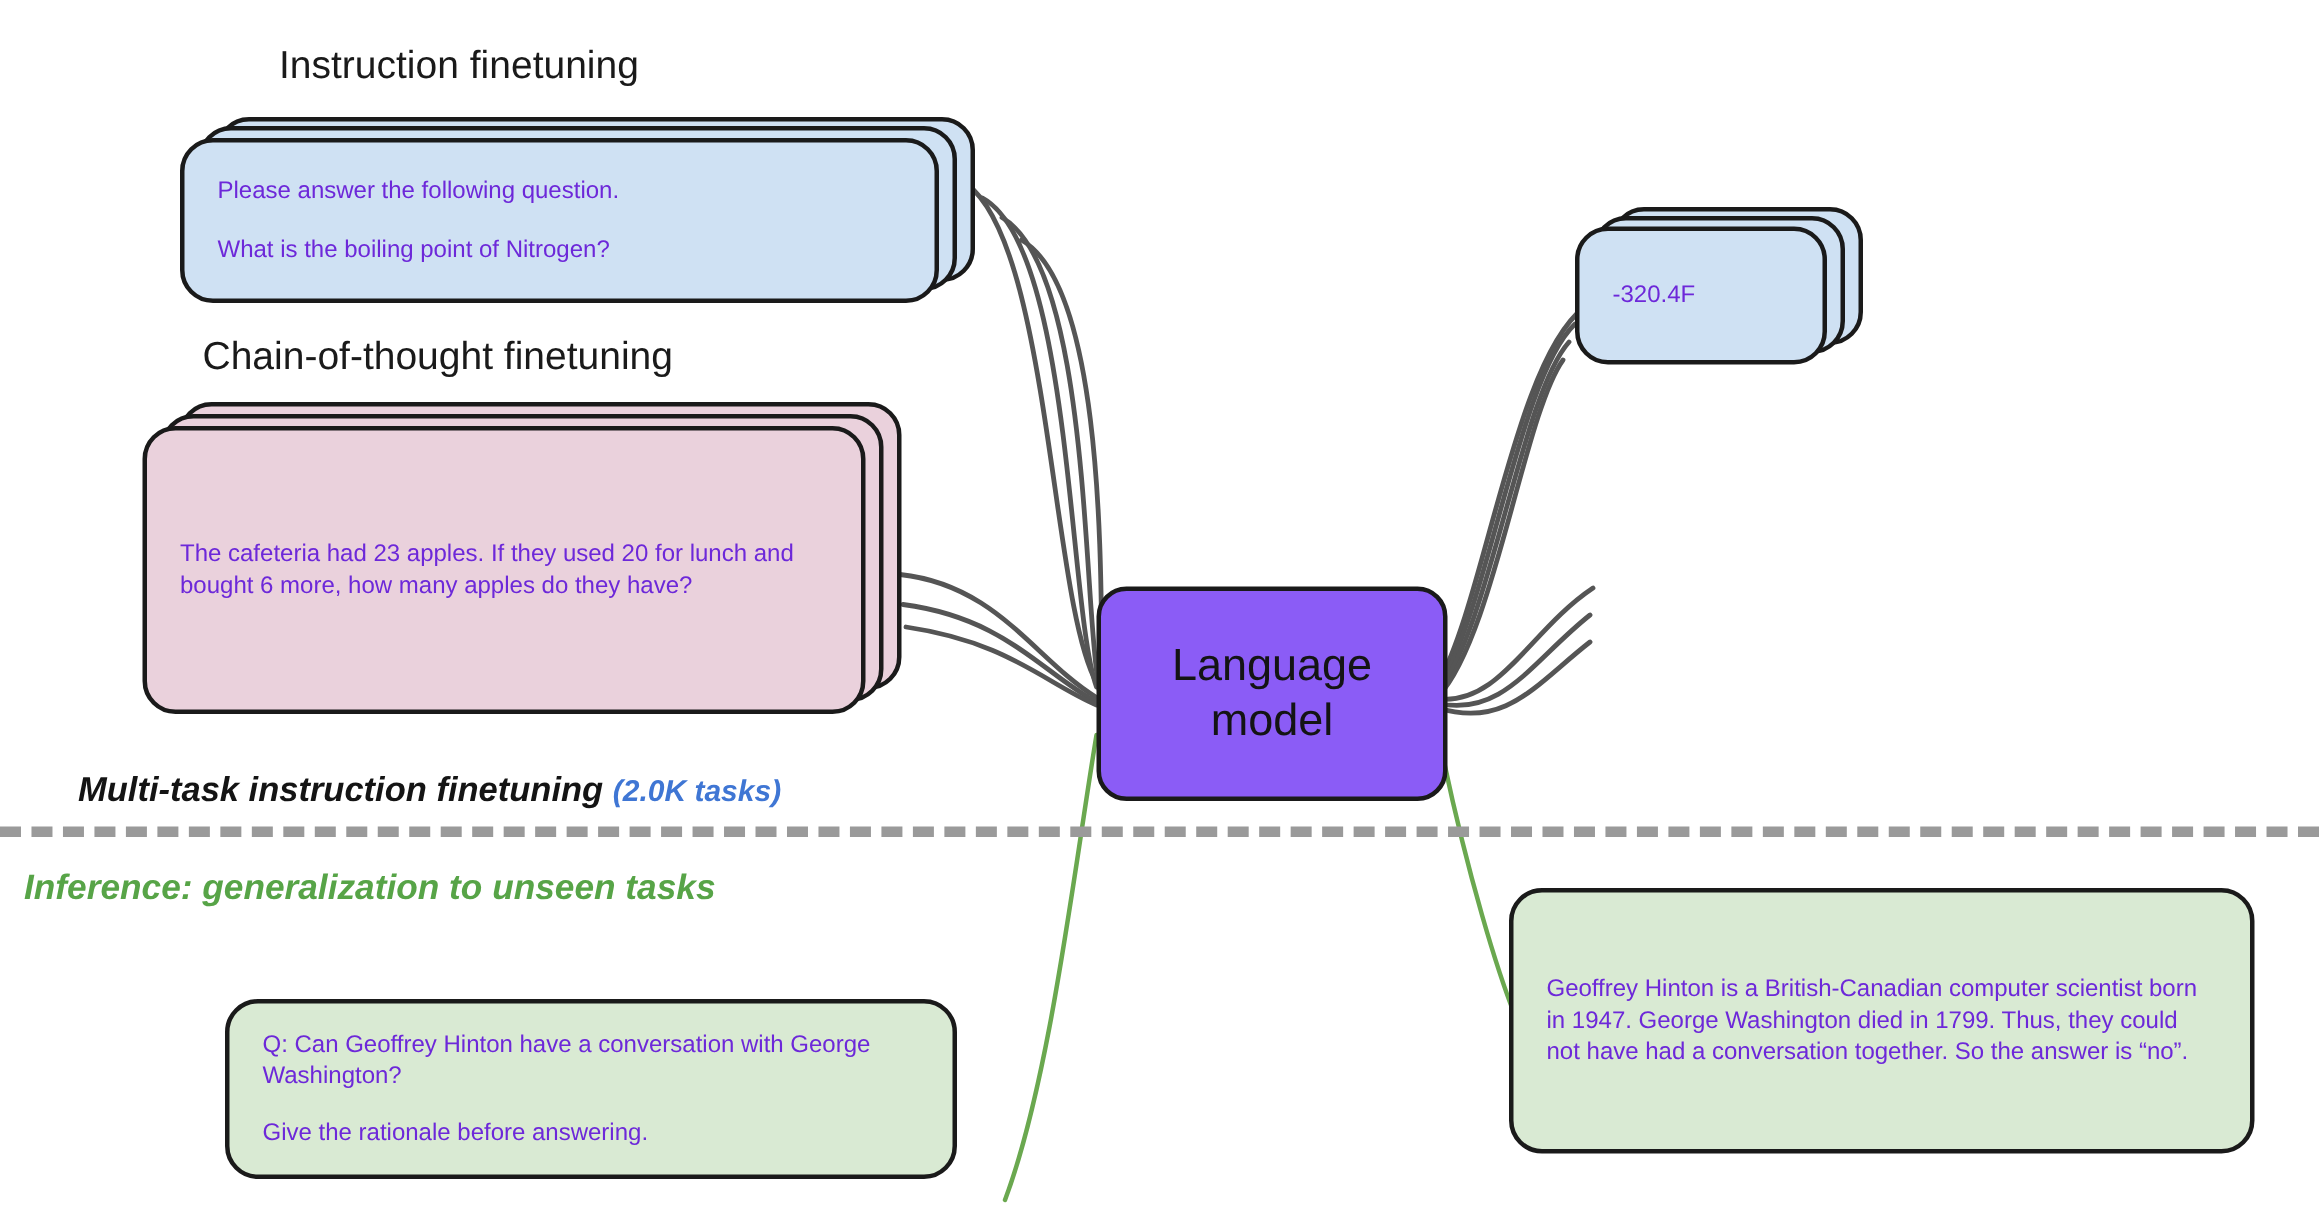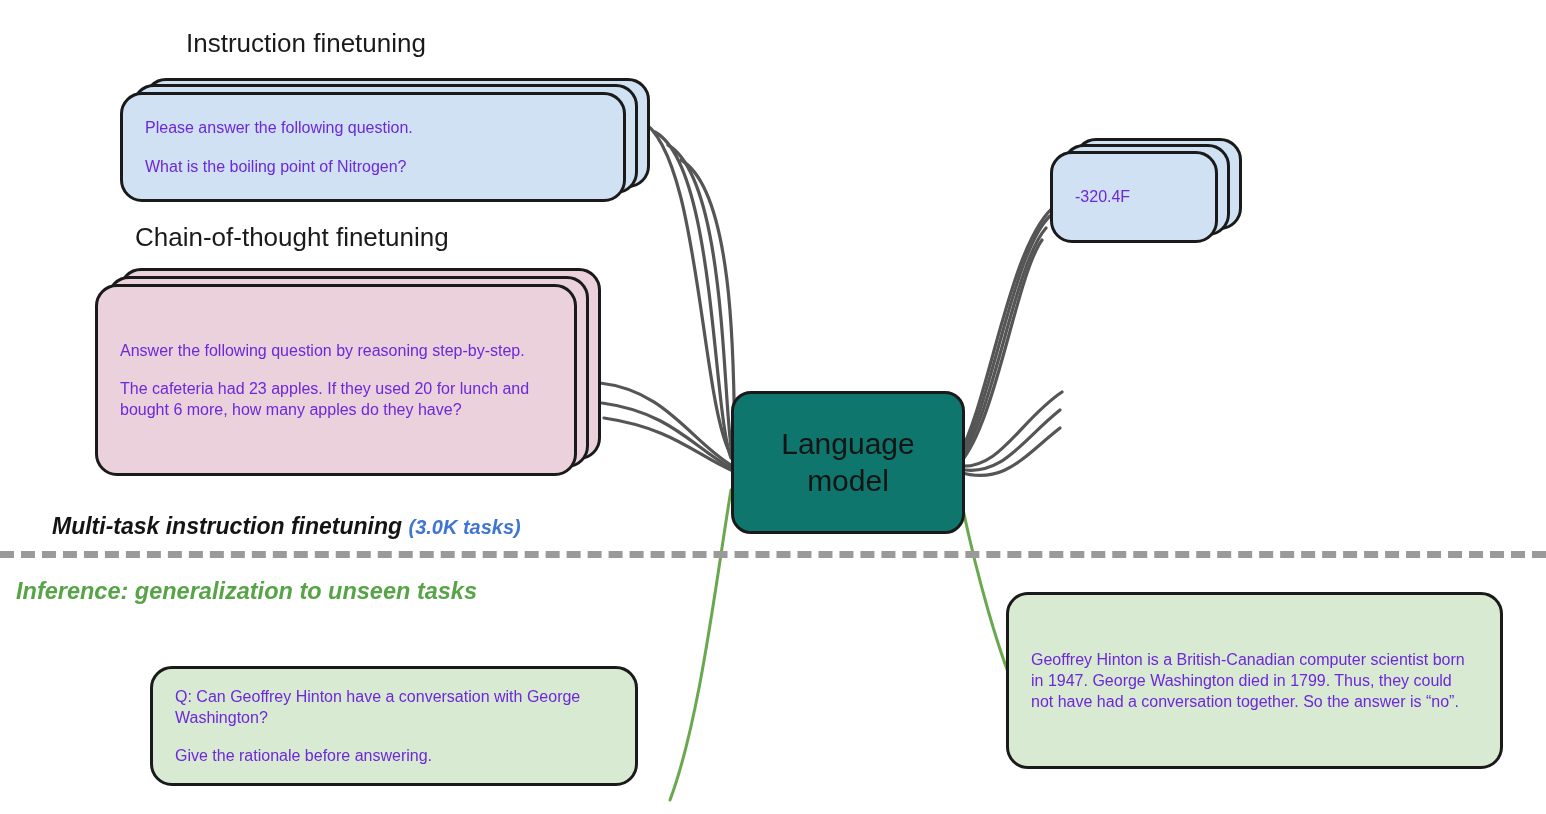--- a/index.html
+++ b/index.html
@@ -56,21 +56,21 @@
     color:#1a1a1a;
     font-size:26px;
     white-space:nowrap;
   }
 
   
   #lm{
     position:absolute;
     left:731px; top:391px;
     width:228px; height:137px;
-    background:#0f766e;
+    background:#8b5cf6;
     border:3px solid #1a1a1a;
     border-radius:20px;
     display:flex;align-items:center;justify-content:center;
     text-align:center;
     color:#141414;
     font-size:30px;
     line-height:1.22;
   }
 
   
@@ -146,21 +146,20 @@
         <p>What is the boiling point of Nitrogen?</p>
       </div>
     </div>
   </div>
 
   <div class="stackwrap" style="left:95px; top:268px; width:560px; height:215px;">
     <div class="layer pink" style="left:24px; top:0px;  width:482px; height:192px;"></div>
     <div class="layer pink" style="left:12px; top:8px;  width:482px; height:192px;"></div>
     <div class="front pink" style="left:0px;  top:16px; width:482px; height:192px;">
       <div class="ctext">
-        <p>Answer the following question by reasoning step-by-step.</p>
         <p>The cafeteria had 23 apples. If they used 20 for lunch and bought 6 more, how many apples do they have?</p>
       </div>
     </div>
   </div>
 
   <div id="lm">
     <div>
       <span>Language</span><br>
       <span>model</span>
     </div>
@@ -174,21 +173,21 @@
         <p>-320.4F</p>
       </div>
     </div>
   </div>
 
 
   <div id="divider"></div>
 
   <div class="cap" id="cap-finetune">
     <span>Multi-task instruction finetuning</span>
-    <span class="tasks">(3.0K tasks)</span>
+    <span class="tasks">(2.0K tasks)</span>
   </div>
 
   <div class="cap" id="cap-infer">Inference: generalization to unseen tasks</div>
 
   <div class="stackwrap" style="left:150px; top:645px; width:500px; height:125px;margin-top:21px;">
     <div class="front green" style="left:0px; top:0px; width:488px; height:120px;">
       <div class="ctext">
         <p>Q: Can Geoffrey Hinton have a conversation with George Washington?</p>
         <p>Give the rationale before answering.</p>
       </div>

